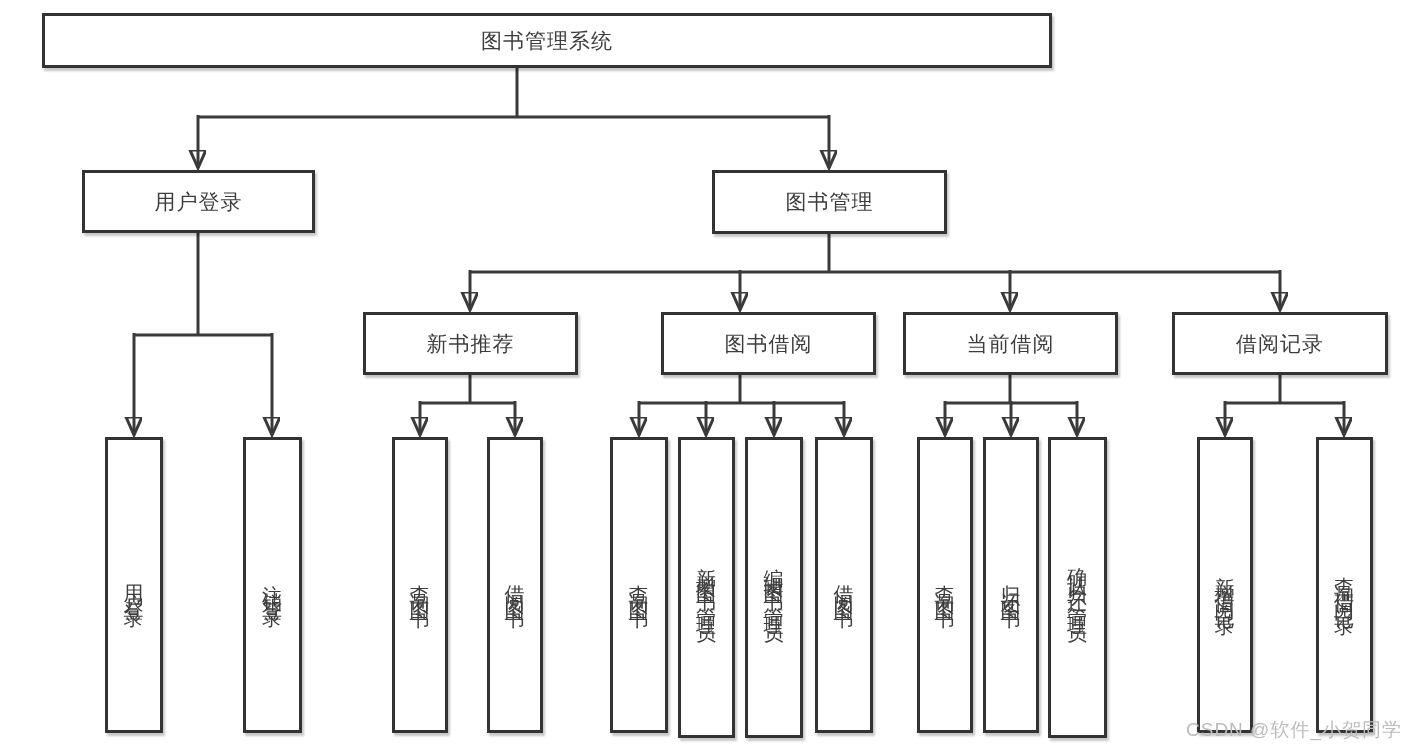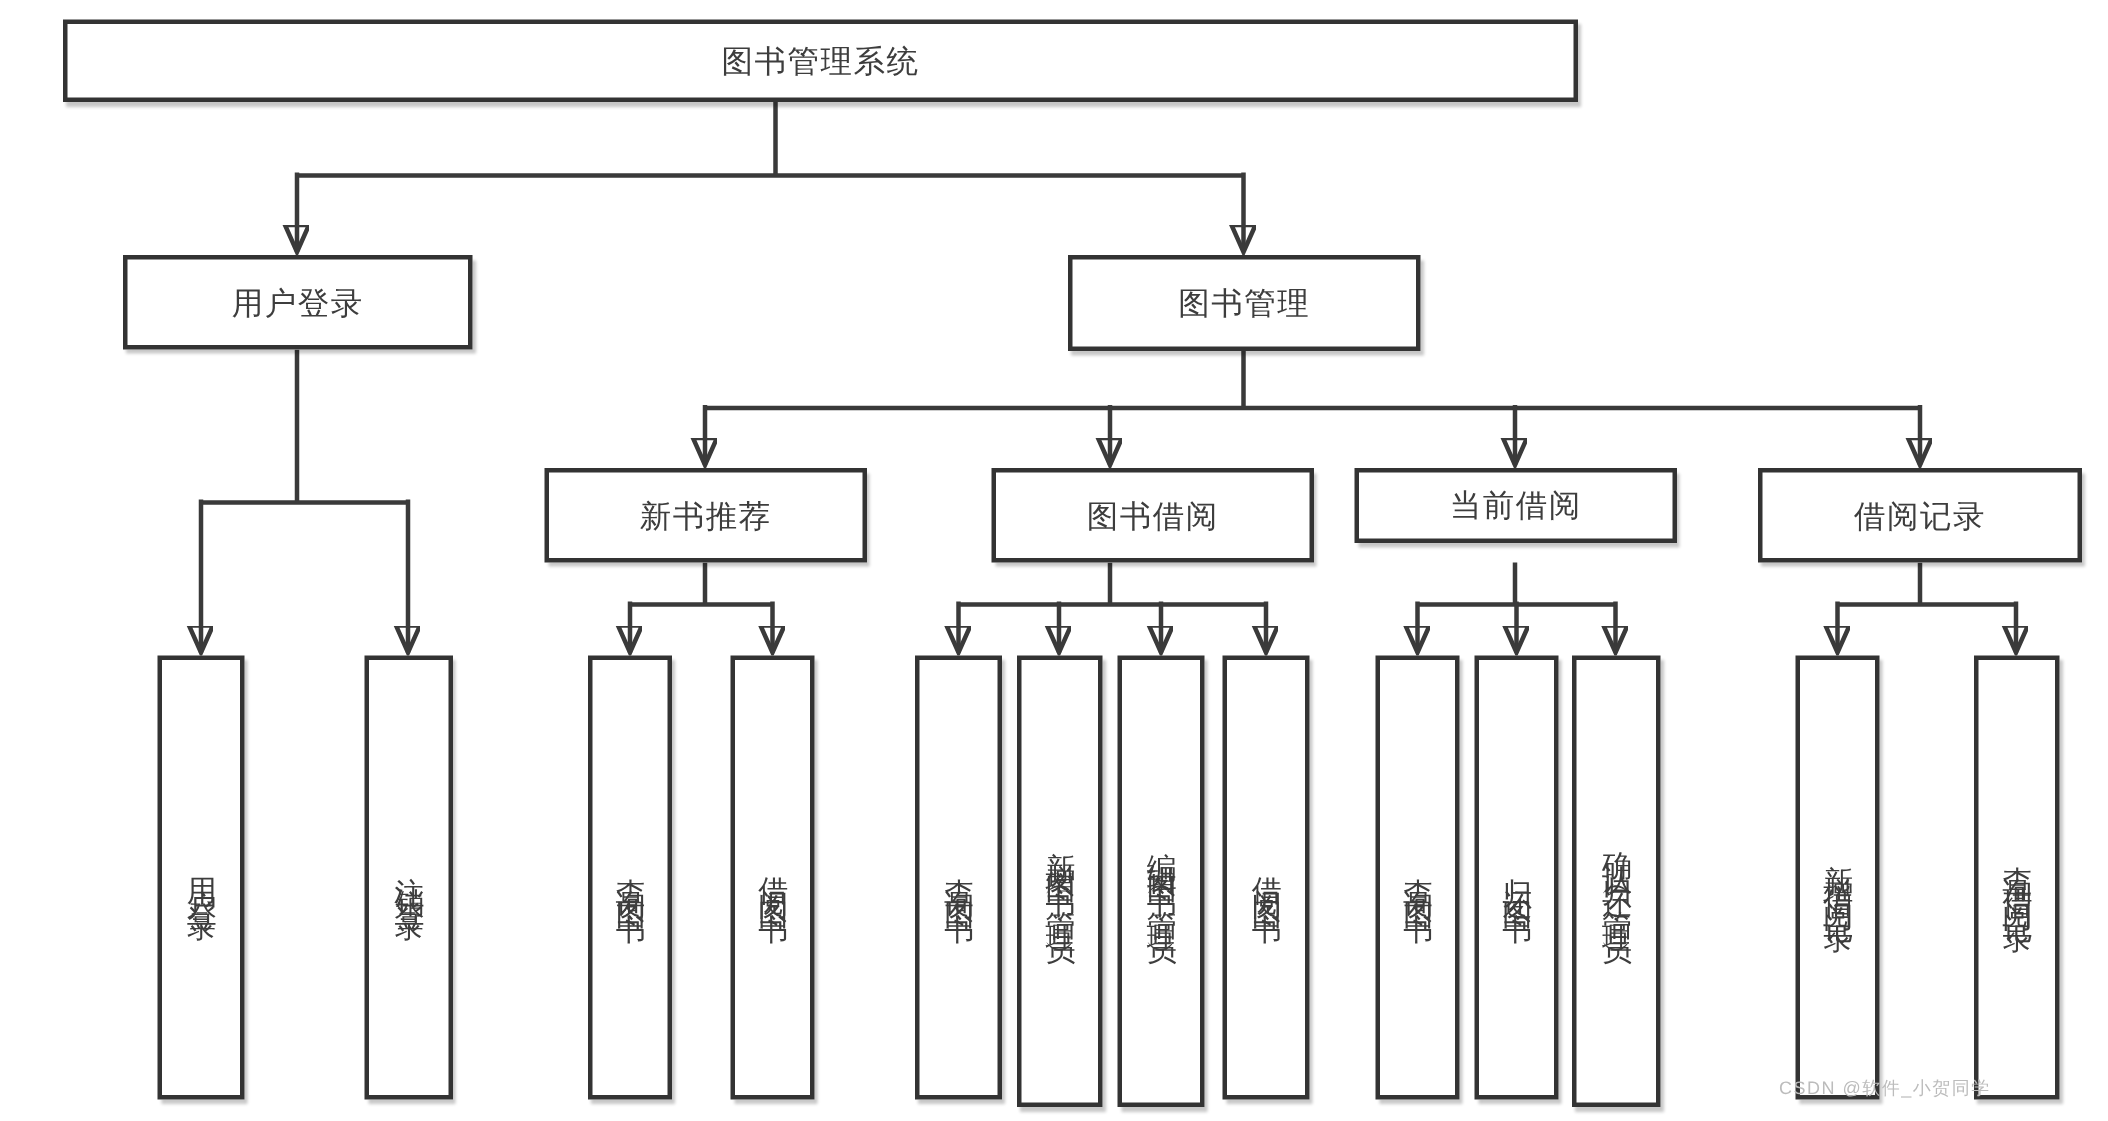--- a/index.html
+++ b/index.html
@@ -34,21 +34,21 @@
     text-orientation:mixed;
     font-size:20px;
     letter-spacing:8px;
     line-height:1;
     white-space:nowrap;
   }
   .vnode{font-size:20px;}
   .watermark{
     position:absolute;
     left:1186px;top:717px;
-    font-size:12px;
+    font-size:19px;
     color:var(--wm);
     letter-spacing:1px;
     white-space:nowrap;
     z-index:5;
   }
 </style>
 </head>
 <body>
 
 <div class="stage">
@@ -104,21 +104,21 @@
   <div class="node hnode" style="left:712px;top:170px;width:235px;height:64px;">
     <span>图书管理</span>
   </div>
 
   <div class="node hnode" style="left:363px;top:312px;width:215px;height:63px;">
     <span>新书推荐</span>
   </div>
   <div class="node hnode" style="left:633px;top:312px;width:215px;height:63px;margin-left:28px;">
     <span>图书借阅</span>
   </div>
-  <div class="node hnode" style="left:903px;top:312px;width:215px;height:50px;font-family:Liberation Mono, monospace;">
+  <div class="node hnode" style="left:903px;top:312px;width:215px;height:63px;font-family:Liberation Mono, monospace;">
     <span>当前借阅</span>
   </div>
   <div class="node hnode" style="left:1172px;top:312px;width:216px;height:63px;">
     <span>借阅记录</span>
   </div>
 
   <div class="node vnode" style="left:105px;top:437px;width:58px;height:296px;">
     <span>用户登录</span>
   </div>
   <div class="node vnode" style="left:243px;top:437px;width:59px;height:296px;">

